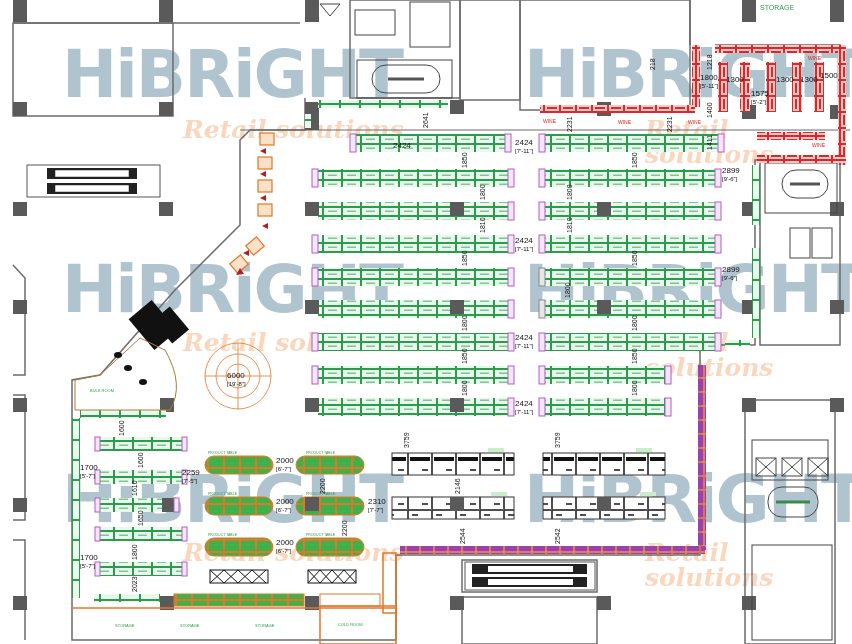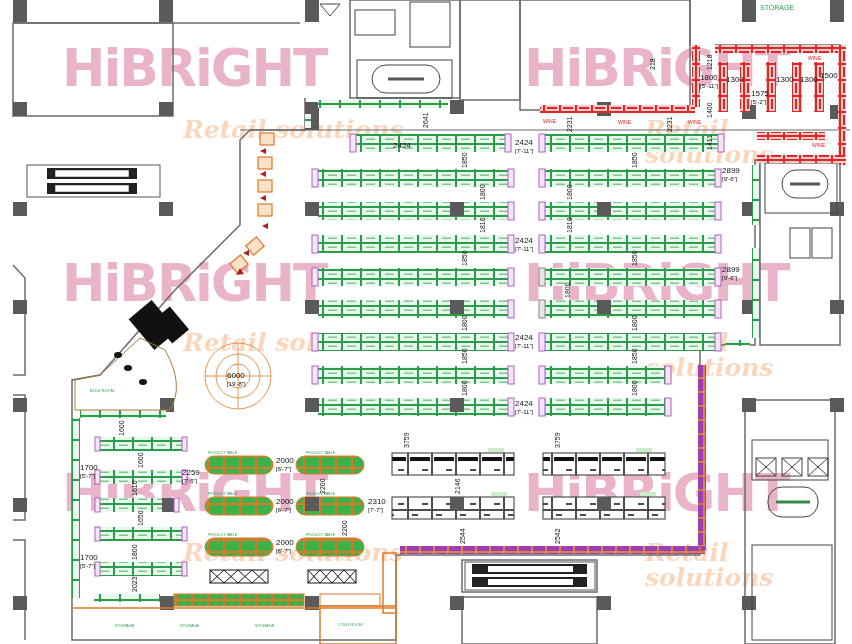--- a/index.html
+++ b/index.html
@@ -1,18 +1,18 @@
 <!DOCTYPE html>
 <html><head>
 <meta charset="utf-8">
 <style>
   html, body { margin:0; padding:0; background:#ffffff; }
   body { width:852px; height:644px; overflow:hidden; position:relative; font-family:"Liberation Sans", sans-serif; }
   #plan { position:absolute; left:0; top:0; width:852px; height:644px; }
-  .wm-logo { position:absolute; font-family:"DejaVu Sans", sans-serif; font-weight:bold; color:#be185d; opacity:0.32; font-size:52px; letter-spacing:-2px; line-height:1; pointer-events:none; }
+  .wm-logo { position:absolute; font-family:"DejaVu Sans", sans-serif; font-weight:bold; color:#0c4a6e; opacity:0.32; font-size:66px; letter-spacing:-2px; line-height:1; pointer-events:none; }
   .wm-sub { position:absolute; font-family:"DejaVu Serif", serif; font-style:italic; font-weight:bold; color:#f6a66c; opacity:0.45; font-size:25px; line-height:1; pointer-events:none; }
   .lbl { font-family:"Liberation Sans", sans-serif; }
 </style>
 </head>
 <body>
 
 <div class="wm-logo" style="left:62px;top:42px;">HiBRiGHT</div>
 <div class="wm-logo" style="left:524px;top:42px;">HiBRiGHT</div>
 <div class="wm-logo" style="left:62px;top:257px;">HiBRiGHT</div>
 <div class="wm-logo" style="left:524px;top:257px;">HiBRiGHT</div>

